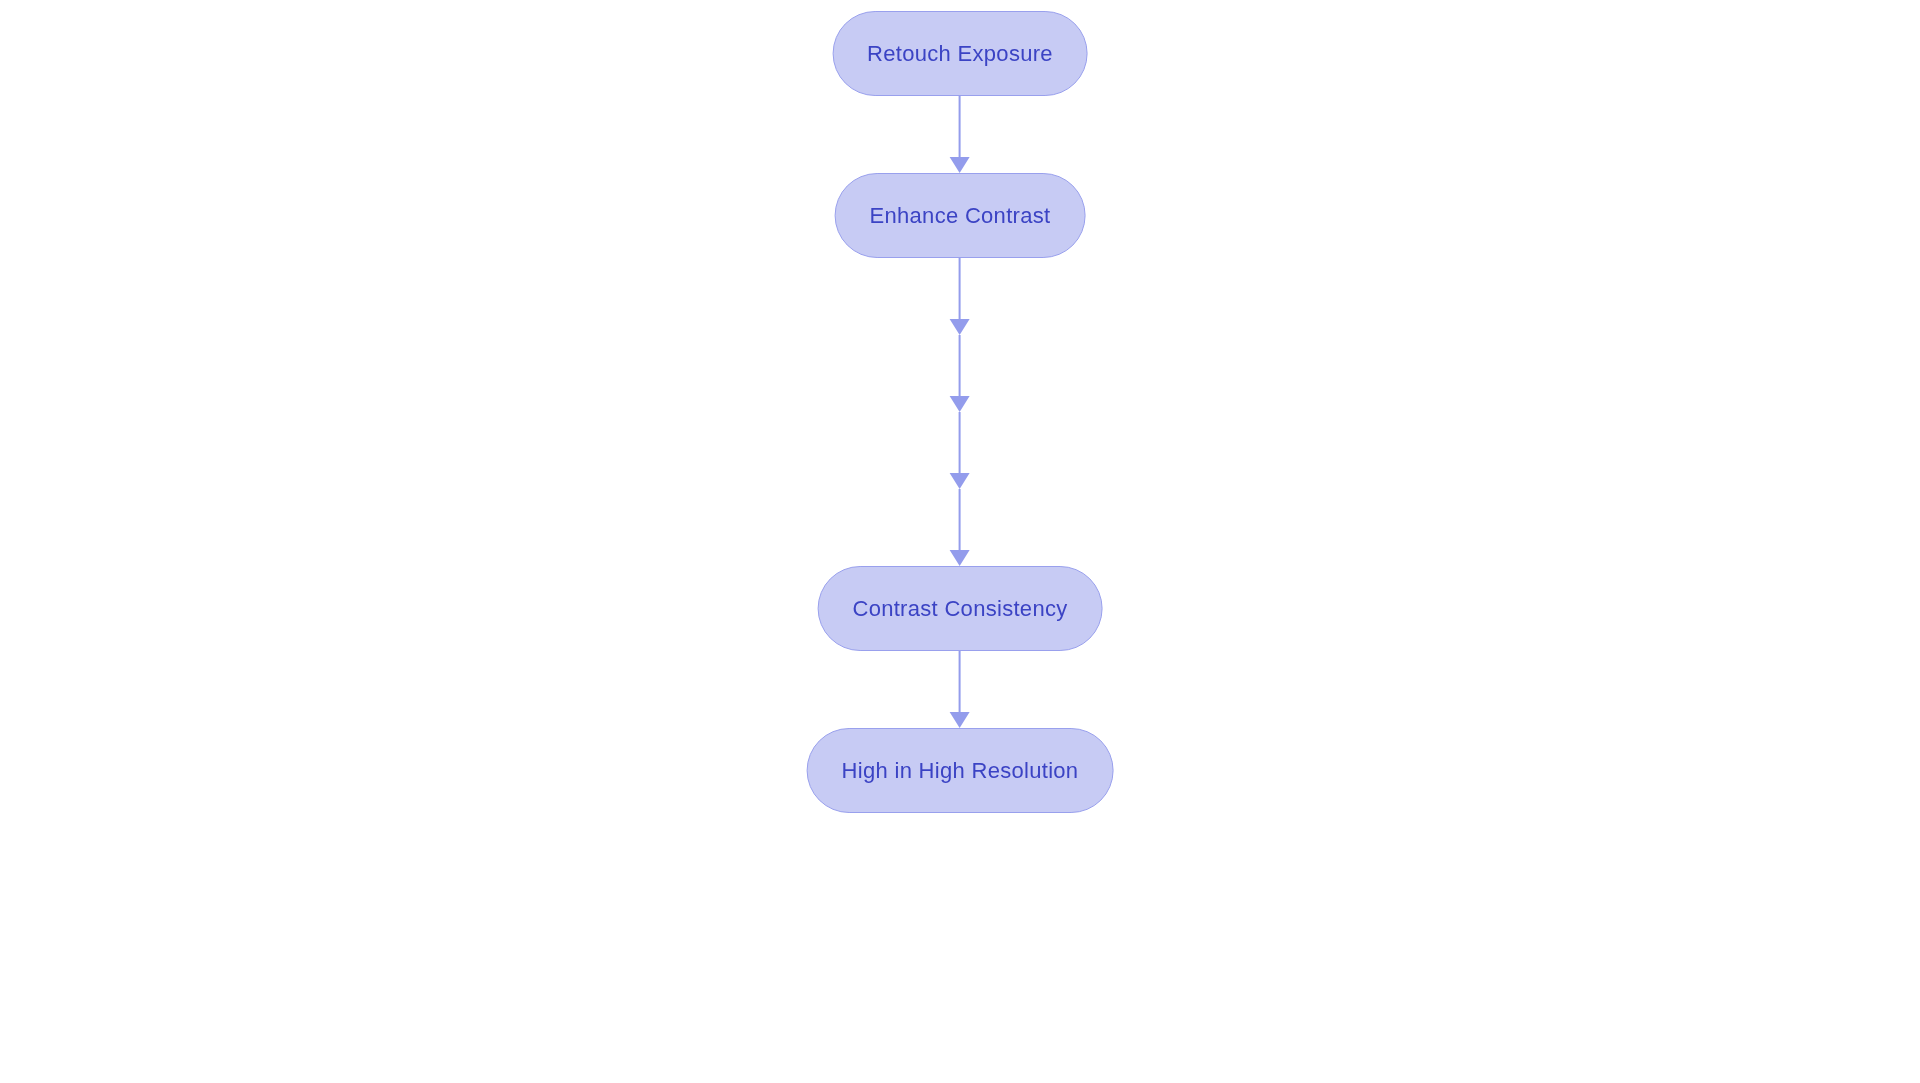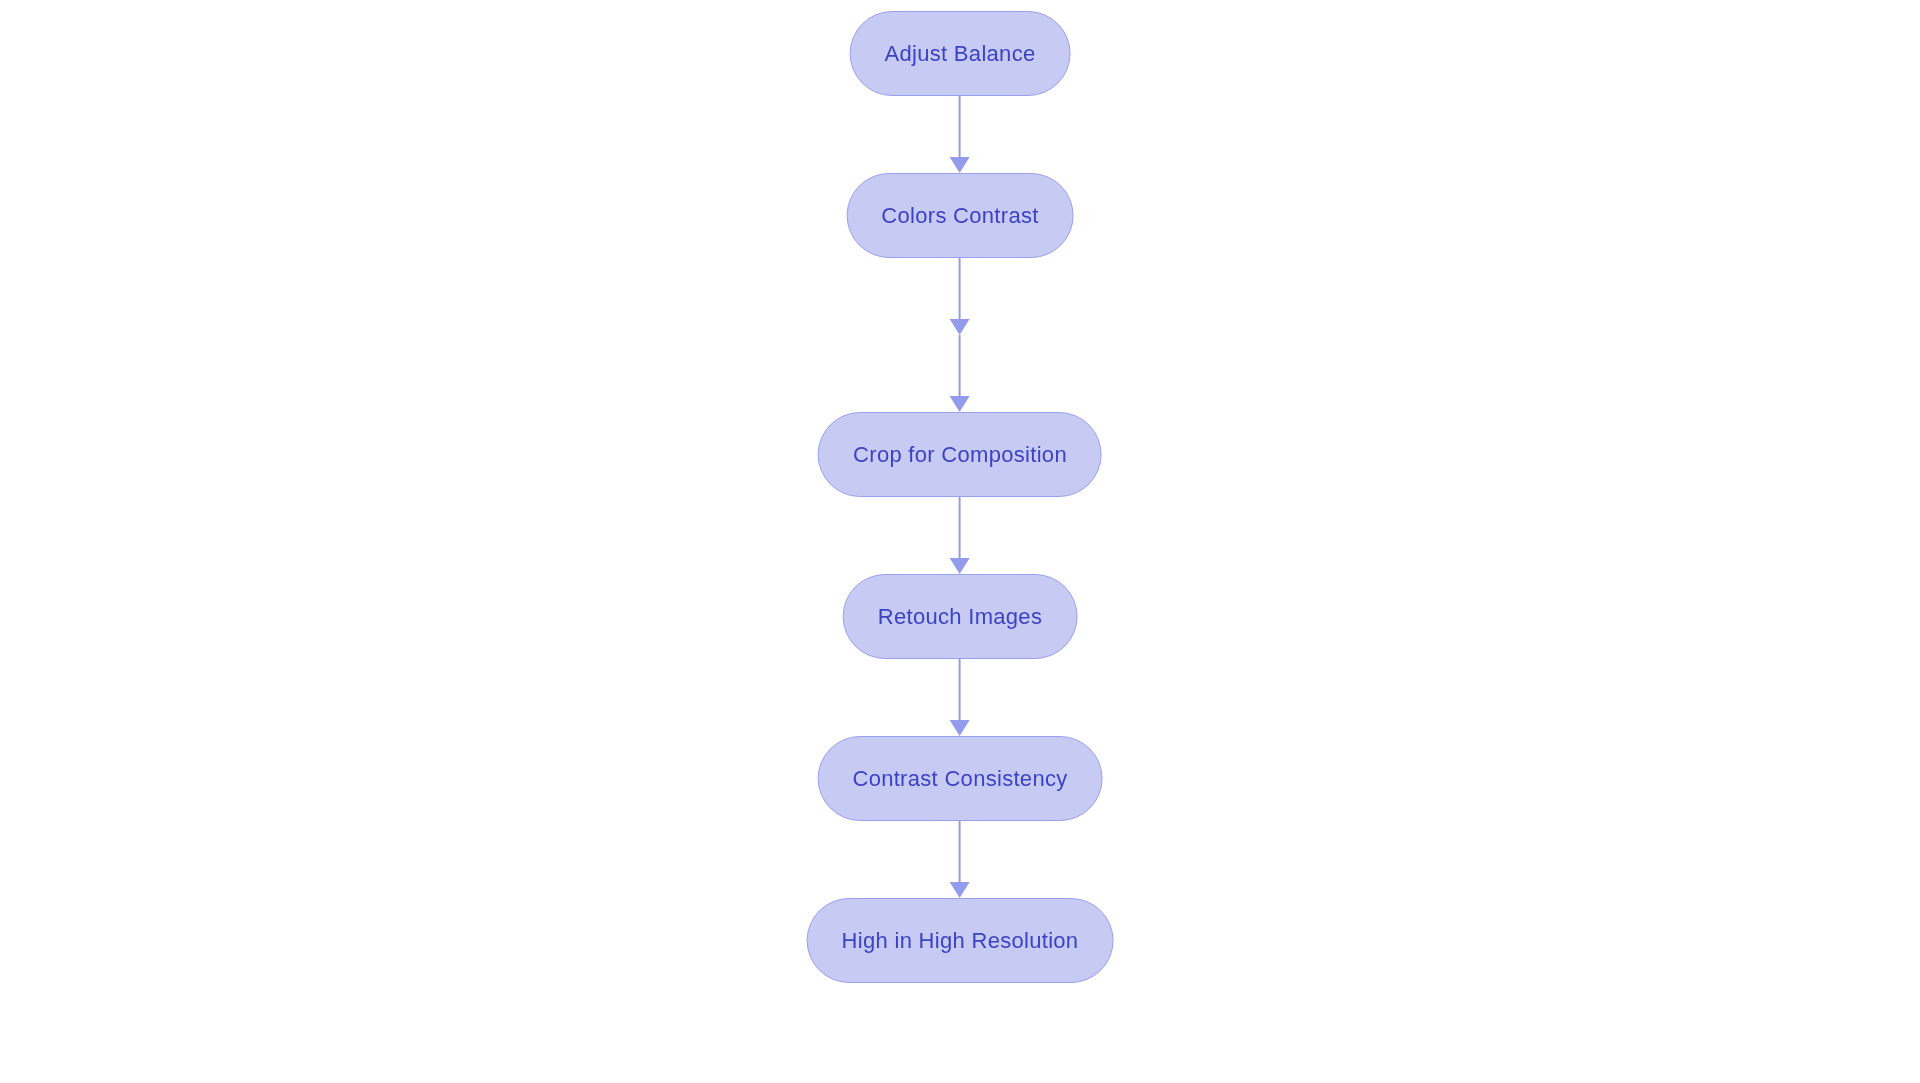--- a/index.html
+++ b/index.html
@@ -64,46 +64,40 @@
     border-left: 10px solid transparent;
     border-right: 10px solid transparent;
     border-top: 16px solid var(--arrow);
   }
 </style>
 </head>
 <body>
 
 <div class="flowchart">
     <div class="node">
-      <span>Adjust Balance</span>
+      <span>Retouch Exposure</span>
     </div>
     <div class="connector">
       <div class="line"></div>
       <div class="head"></div>
     </div>
     <div class="node">
-      <span>Colors Contrast</span>
+      <span>Enhance Contrast</span>
     </div>
     <div class="connector">
       <div class="line"></div>
       <div class="head"></div>
     </div>
     <div class="connector">
       <div class="line"></div>
       <div class="head"></div>
     </div>
-    <div class="node">
-      <span>Crop for Composition</span>
-    </div>
     <div class="connector">
       <div class="line"></div>
       <div class="head"></div>
-    </div>
-    <div class="node">
-      <span>Retouch Images</span>
     </div>
     <div class="connector">
       <div class="line"></div>
       <div class="head"></div>
     </div>
     <div class="node">
       <span>Contrast Consistency</span>
     </div>
     <div class="connector">
       <div class="line"></div>

